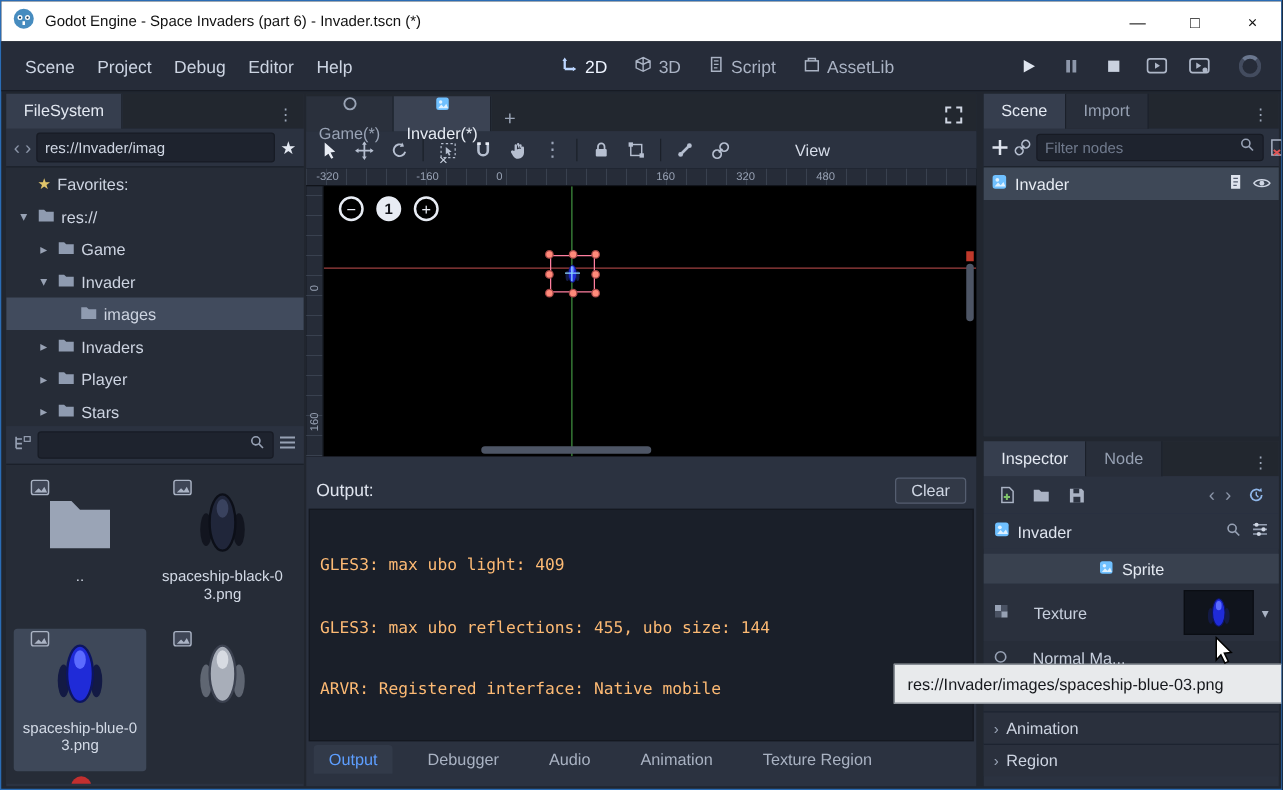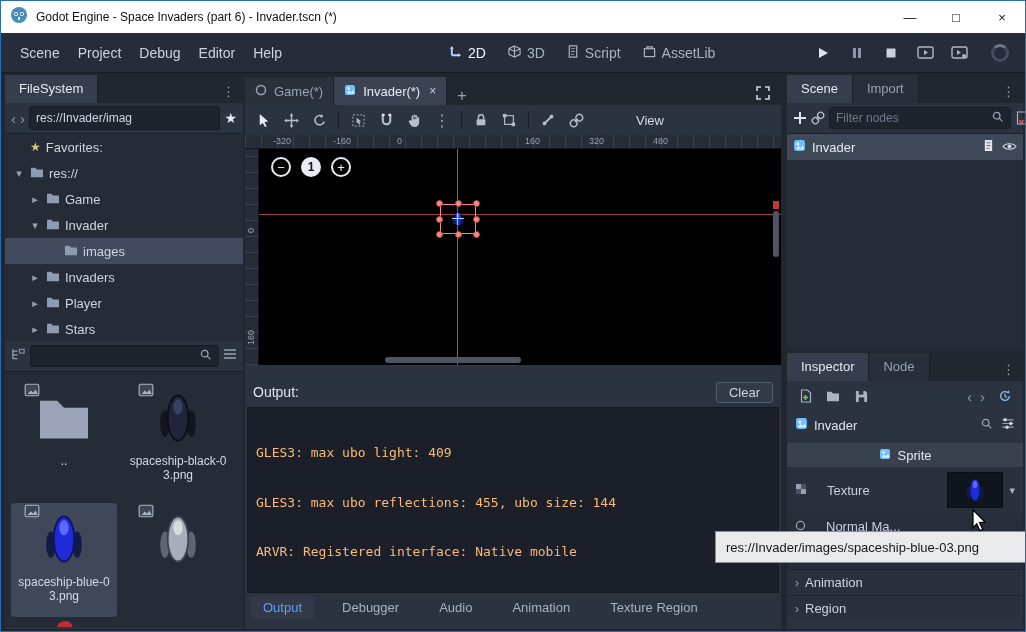--- a/index.html
+++ b/index.html
@@ -46,21 +46,21 @@
   .fgrid { height:256px; background:#262c37; border-top:1px solid #1b202a; display:grid; grid-template-columns:106px 106px; gap:6px 8px; padding:10px 6px; position:relative; overflow:hidden; }
   .fitem { display:flex; flex-direction:column; align-items:center; border-radius:3px; padding:4px 2px 2px; }
   .fitem.selected { background:#3e4859; }
   .thumb { width:64px; height:64px; position:relative; display:flex; align-items:center; justify-content:center; }
   .badge { position:absolute; left:-8px; top:-4px; }
   .flabel { margin-top:4px; font-size:12px; line-height:14px; color:#d3dae6; text-align:center; word-break:break-all; max-width:98px; }
 
   
   .center { left:244px; top:74px; width:536px; height:554px; background:#2b3240; }
   .scenetabs { height:30px; display:flex; align-items:flex-end; background:#22272f; }
-  .stab { height:28px; display:flex; align-items:center; gap:7px; padding:0 10px; font-size:13px; color:#99a3b5; background:#2a303c; border-right:1px solid #1b202a; }
+  .stab { height:28px; display:flex; align-items:center; gap:7px; padding:0 10px; font-size:13px; color:#99a3b5; background:#2a303c; border-right:1px solid #1b202a;flex-direction:column; }
   .stab.active { background:#3b4353; color:#e7ecf4; }
   .stab .x { color:#c9d1df; font-size:12px; margin-left:2px; }
   .plus-tab { color:#9aa4b6; font-size:16px; padding:0 10px; }
   .expand { margin-left:auto; padding:0 10px; }
 
   .viewport { position:relative; height:230px; background:#000; margin-top:0; }
   .ruler-top { position:absolute; left:0; top:0; width:100%; height:14px; background:#262c38; border-bottom:1px solid #11141b;
     background-image:repeating-linear-gradient(90deg,#39414f 0 1px,transparent 1px 16px); }
   .ruler-top span { position:absolute; top:1px; font-size:9px; color:#97a1b3; }
   .ruler-left { position:absolute; left:0; top:14px; width:14px; bottom:0; background:#262c38; border-right:1px solid #11141b;
@@ -442,21 +442,21 @@
             <path d="M6.5 9.5l3-3" stroke="#b6bfd0" stroke-width="1.6"></path>
             <rect x="1.5" y="7.5" width="7" height="7" rx="3.5" transform="rotate(-45 5 11)" fill="none" stroke="#b6bfd0" stroke-width="1.5"></rect>
             <rect x="7.5" y="1.5" width="7" height="7" rx="3.5" transform="rotate(-45 11 5)" fill="none" stroke="#b6bfd0" stroke-width="1.5"></rect>
           </svg>
         </span>
       <span style="margin-left:44px;font-size:13px;color:#d6dce8;">View</span>
     </div>
 
     <div class="viewport">
       <div class="ruler-top">
-        <span style="left:28px;">-320</span>
+        <span style="left:8px;">-320</span>
         <span style="left:88px;">-160</span>
         <span style="left:152px;">0</span>
         <span style="left:280px;">160</span>
         <span style="left:344px;">320</span>
         <span style="left:408px;">480</span>
       </div>
       <div class="ruler-left">
         <span style="top:84px;">0</span>
         <span style="top:196px;">160</span>
       </div>

